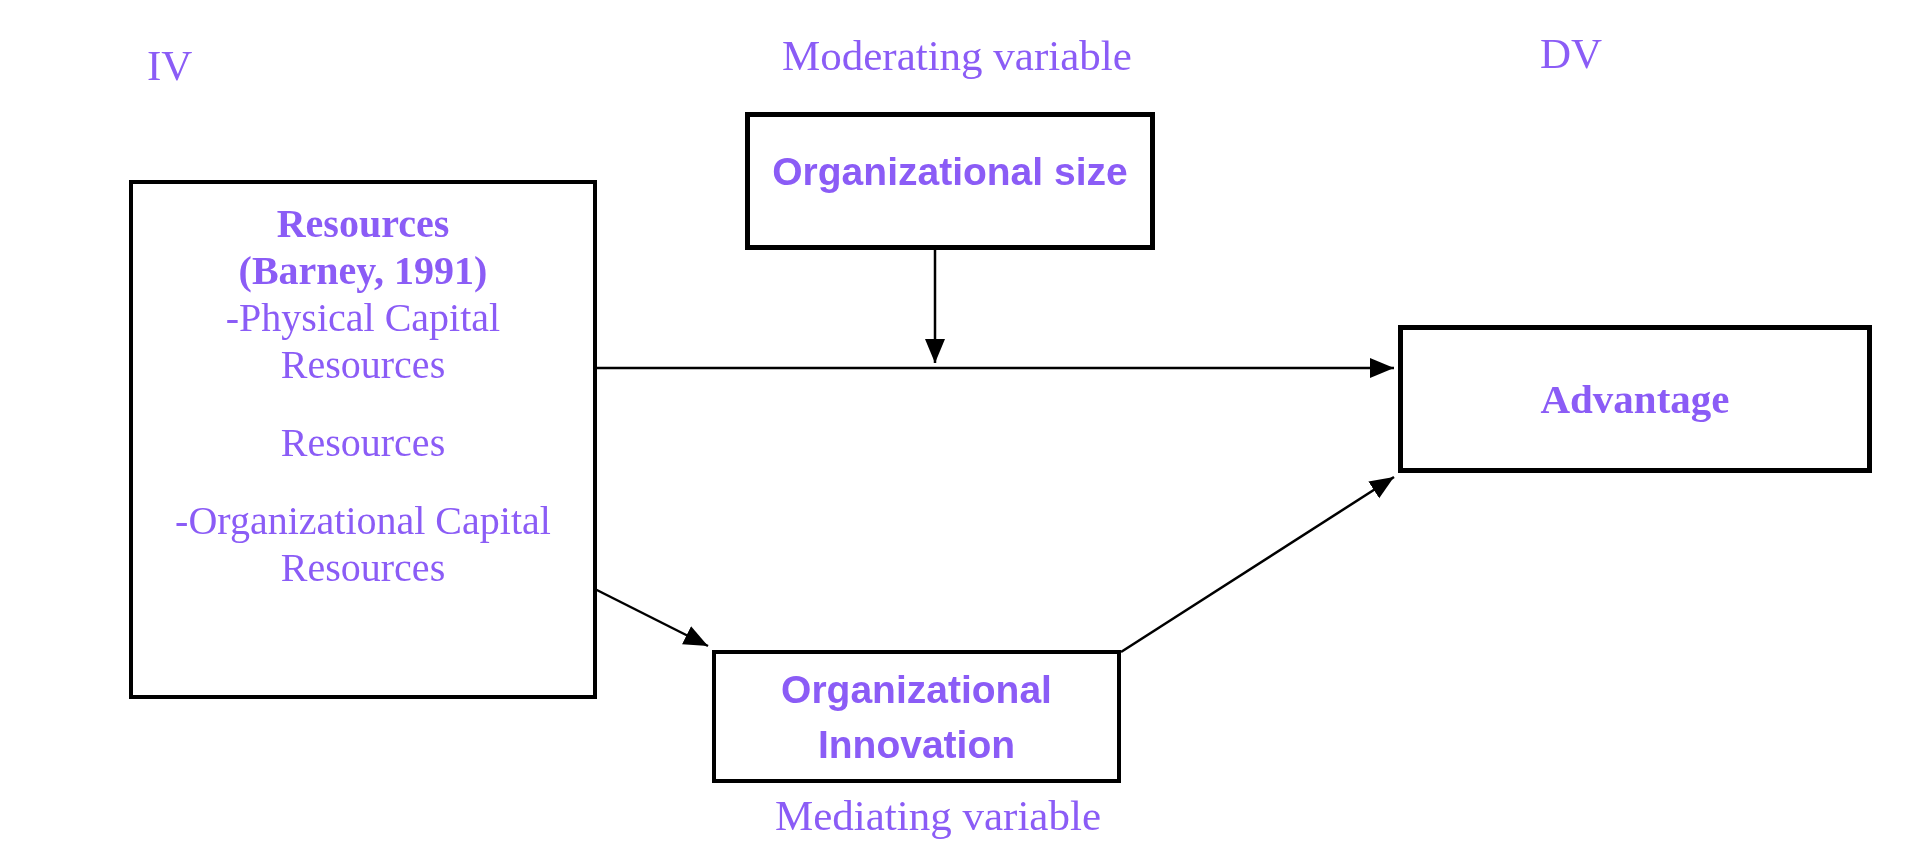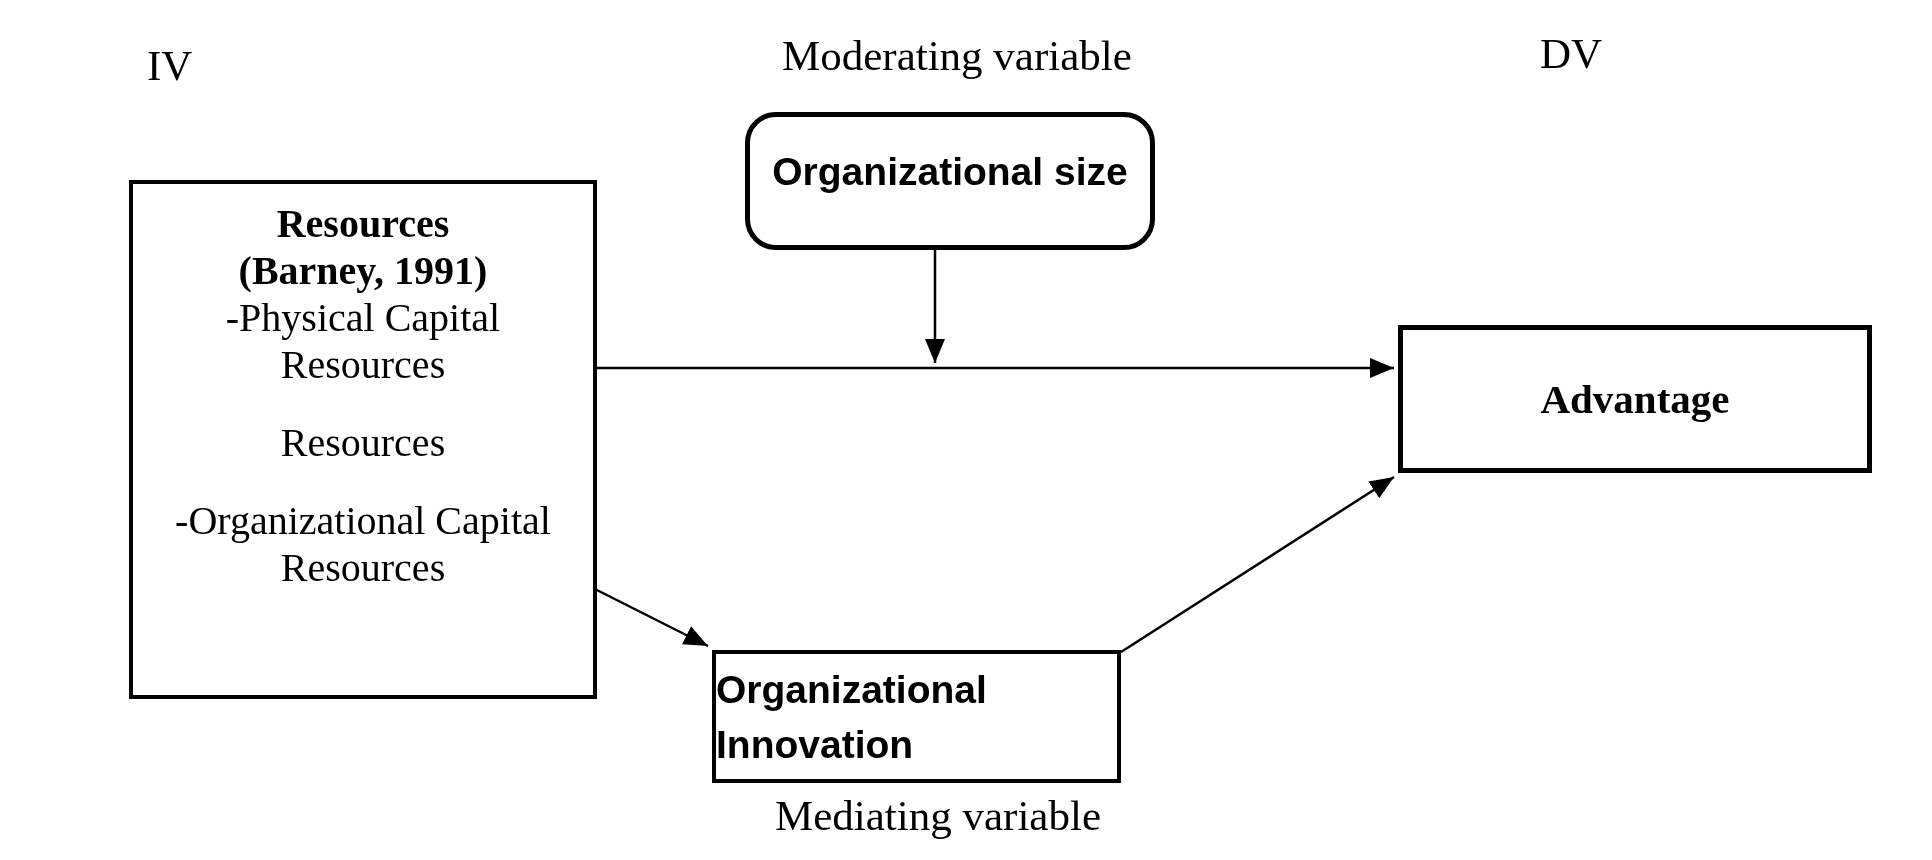--- a/index.html
+++ b/index.html
@@ -2,21 +2,21 @@
 <html><head>
 <meta charset="utf-8">
 <style>
   html, body { margin: 0; padding: 0; background: #ffffff; }
   .canvas {
     position: relative;
     width: 1932px;
     height: 860px;
     background: #ffffff;
     font-family: "Liberation Serif", serif;
-    color: #000000;
+    color: #8b5cf6;
     overflow: hidden;
   }
   .connectors {
     position: absolute;
     left: 0; top: 0;
     width: 1932px; height: 860px;
   }
   .lbl {
     position: absolute;
     font-family: "Liberation Serif", serif;
@@ -53,21 +53,20 @@
     left: 745px; top: 112px;
     width: 410px; height: 138px;
     display: flex;
     align-items: center;
     justify-content: center;
     padding-bottom: 18px;
     font-family: "Liberation Sans", sans-serif;
     font-weight: bold;
     font-size: 39px;
     white-space: nowrap;
-    border-radius: 31px;
   }
 
   
   .ca-box {
     left: 1398px; top: 325px;
     width: 474px; height: 148px;
     display: flex;
     flex-direction: column;
     align-items: center;
     justify-content: center;
@@ -76,21 +75,21 @@
     line-height: 57px;
     text-align: center;
   }
 
   
   .oi-box {
     left: 712px; top: 650px;
     width: 409px; height: 133px;
     display: flex;
     flex-direction: column;
-    align-items: flex-start;
+    align-items: center;
     justify-content: center;
     font-family: "Liberation Sans", sans-serif;
     font-weight: bold;
     font-size: 39px;
     line-height: 55px;
     text-align: center;
   }
 
   .iv-label  { left: 147px;  top: 42px; }
   .mod-label { left: 782px;  top: 32px; }

